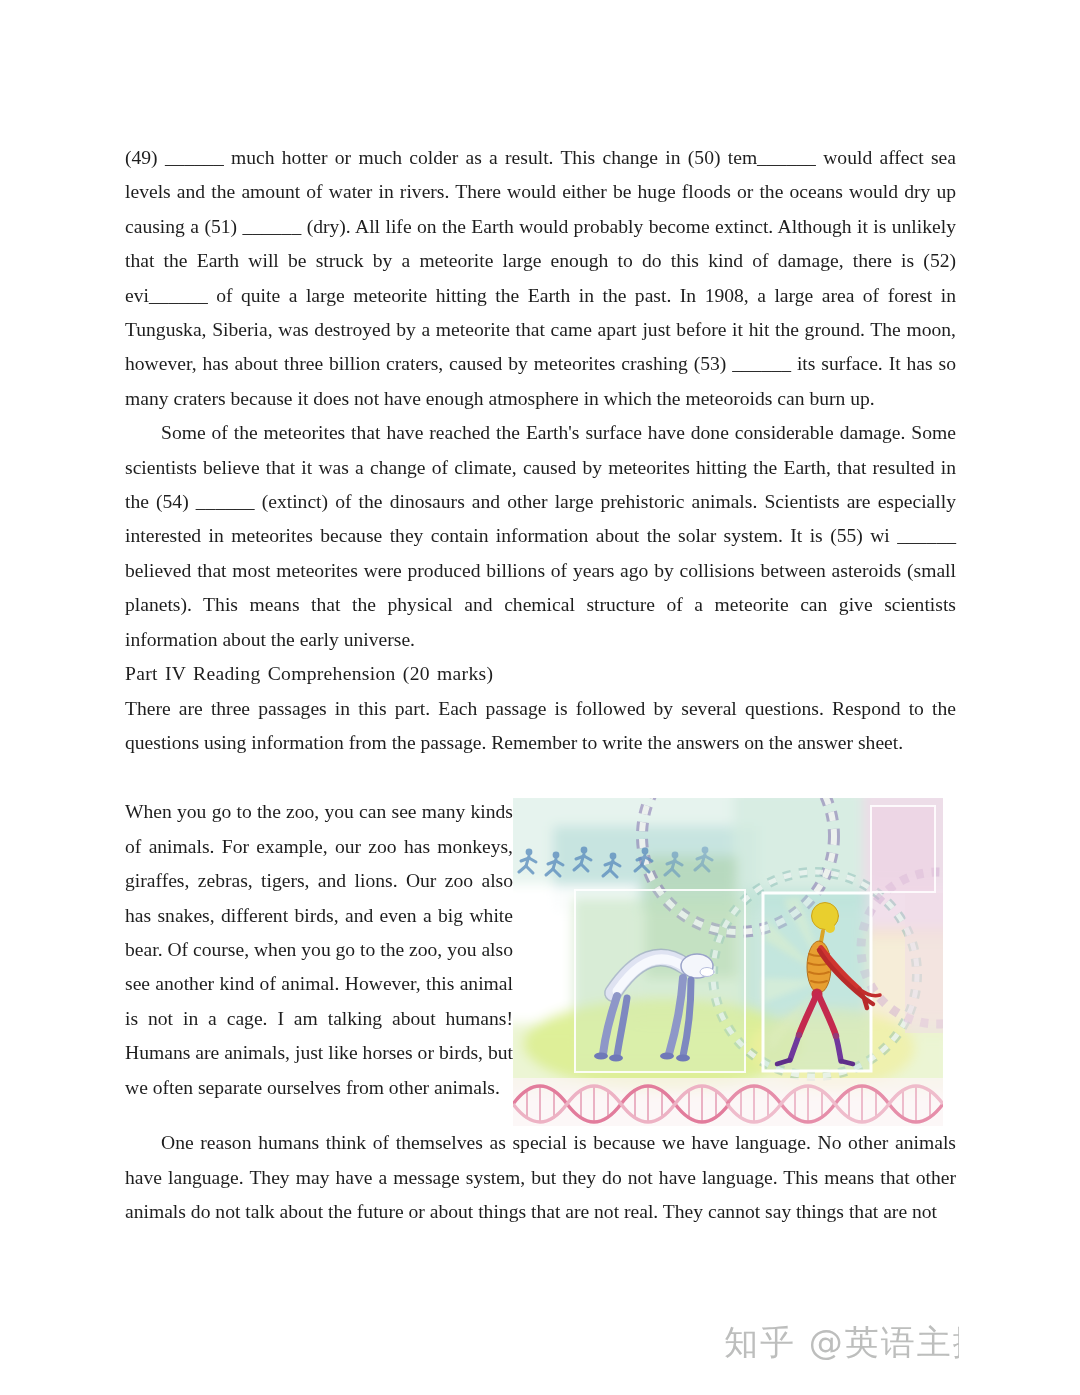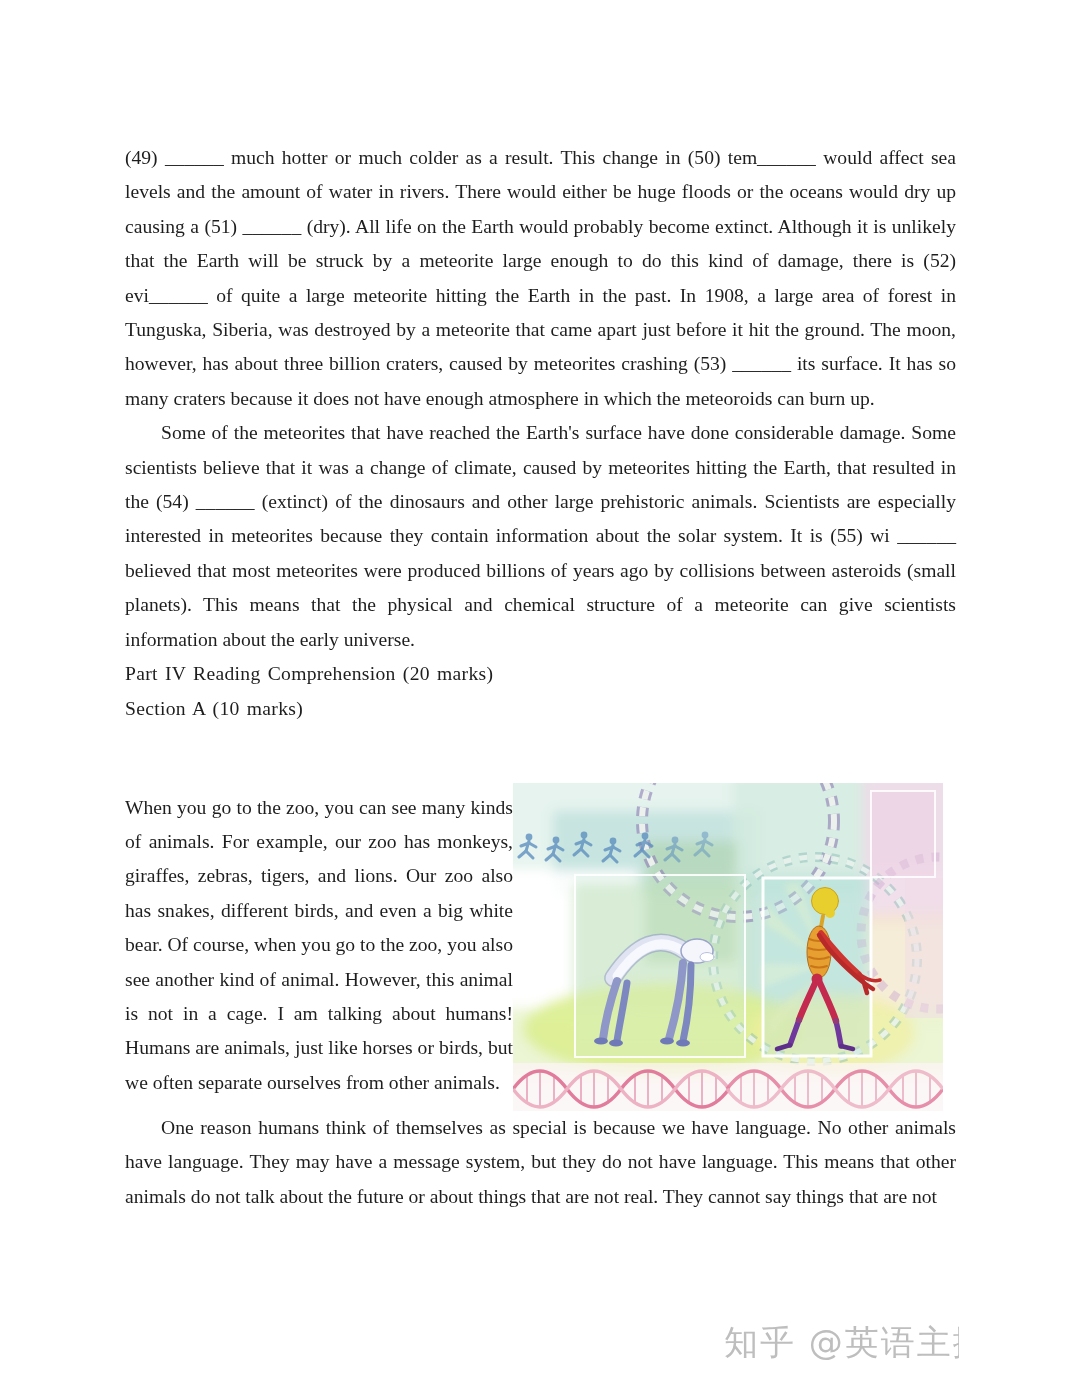--- a/index.html
+++ b/index.html
@@ -17,22 +17,22 @@
     font-size:19.6px;
     line-height:34.4px;
     text-align:justify;
   }
   .content p{margin:0;}
   .indent{text-indent:36px;}
   .gap{margin-top:34.4px;}
   .heading{word-spacing:2px;letter-spacing:.3px;}
   .passage-row{
     display:flex;
-    margin-top:54px;
-    align-items:center;
+    margin-top:35px;
+    align-items:flex-start;
   }
   .passage-col{width:388px;flex:0 0 388px;}
   .illustration{
     width:430px;height:328px;flex:0 0 430px;
     margin-top:3px;
     overflow:hidden;
   }
   .illustration svg{display:block;width:430px;height:328px;}
   .watermark{
     position:absolute;
@@ -48,22 +48,22 @@
 </head>
 <body>
 
 <div class="page">
   <div class="content">
 
     <p>(49) ______ much hotter or much colder as a result. This change in (50) tem______ would affect sea levels and the amount of water in rivers. There would either be huge floods or the oceans would dry up causing a (51) ______  (dry). All life on the Earth would probably become extinct. Although it is unlikely that the Earth will be struck by a meteorite large enough to do this kind of damage, there is (52) evi______ of quite a large meteorite hitting the Earth in the past. In 1908, a large area of forest in Tunguska, Siberia, was destroyed by a meteorite that came apart just before it hit the ground. The moon, however, has about three billion craters, caused by meteorites crashing  (53) ______ its surface. It has so many craters because it does not have enough atmosphere in which the meteoroids can burn up.</p>
     <p class="indent">Some of the meteorites that have reached the Earth's surface have done considerable damage. Some scientists believe that it was a change of climate, caused by meteorites hitting the Earth, that resulted in the  (54) ______   (extinct) of the dinosaurs and other large prehistoric animals. Scientists are especially interested in meteorites because they contain information about the solar system. It is  (55) wi ______ believed that most meteorites were produced billions of years ago by collisions between asteroids (small planets). This means that the physical and chemical structure of a meteorite can give scientists information about the early universe.</p>
 
     <p class="gap heading">Part IV Reading Comprehension (20 marks)</p>
+    <p>There are three passages in this part. Each passage is followed by several questions. Respond to the questions using information from the passage. Remember to write the answers on the answer sheet.</p>
 
-    <p class="gap heading">Section A (10 marks)</p>
 
     <div class="passage-row">
       <p class="passage-col">When you go to the zoo, you can see many kinds of animals. For example, our zoo has monkeys, giraffes, zebras, tigers, and lions. Our zoo also has snakes, different birds, and even a big white bear. Of course, when you go to the zoo, you also see another kind of animal. However, this animal is not in a cage. I am talking about humans! Humans are animals, just like horses or birds, but we often separate ourselves from other animals.</p>
 
       <div class="illustration">
         <svg viewBox="0 0 430 328" preserveAspectRatio="none">
           <defs>
             <filter id="blur6" x="-20%" y="-20%" width="140%" height="140%">
                 <feGaussianBlur stdDeviation="6"></feGaussianBlur>
               </filter>

